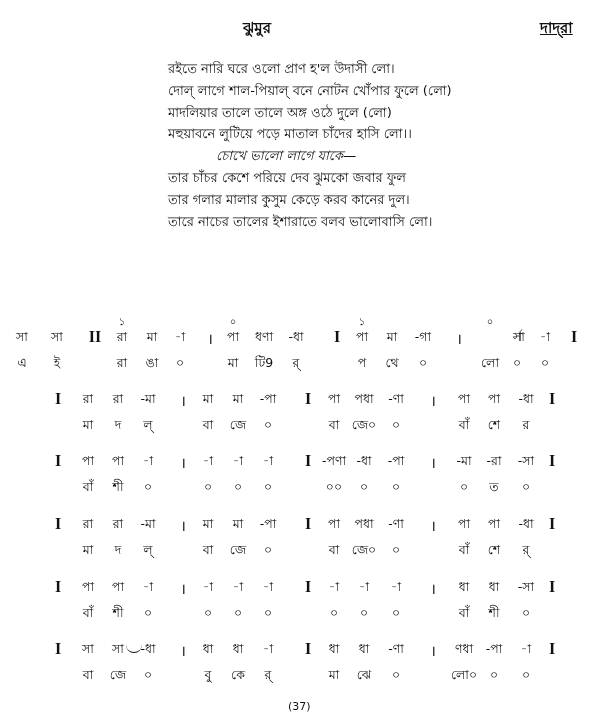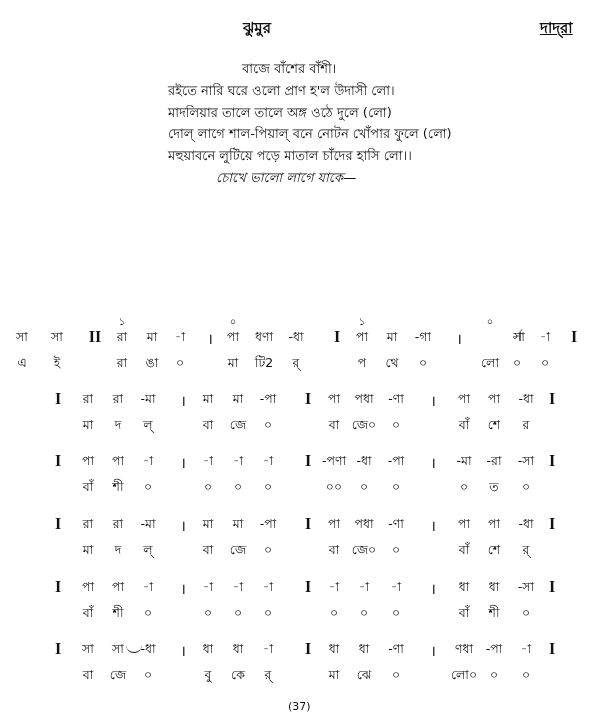--- a/index.html
+++ b/index.html
@@ -24,26 +24,28 @@
   .pageno { position: absolute; left: 288px; top: 700px; font-size: 11px; }
 </style>
 </head>
 <body>
 
 <div>
   <div class="title left">ঝুমুর</div>
   <div class="title right">দাদ্‌রা</div>
 
   <div class="lyrics">
-    <div class="ind1">বাজে বাঁশের বাঁশী।</div>
     <div>রইতে নারি ঘরে ওলো প্রাণ হ'ল উদাসী লো।</div>
+    <div>দোল্‌ লাগে শাল-পিয়াল্‌ বনে নোটন খোঁপার ফুলে (লো)</div>
     <div>মাদলিয়ার তালে তালে অঙ্গ ওঠে দুলে (লো)</div>
-    <div>দোল্‌ লাগে শাল-পিয়াল্‌ বনে নোটন খোঁপার ফুলে (লো)</div>
     <div>মহুয়াবনে লুটিয়ে পড়ে মাতাল চাঁদের হাসি লো।।</div>
     <div class="ind2">চোখে ভালো লাগে যাকে—</div>
+    <div>তার চাঁচর কেশে পরিয়ে দেব ঝুমকো জবার ফুল</div>
+    <div>তার গলার মালার কুসুম কেড়ে করব কানের দুল।</div>
+    <div>তারে নাচের তালের ইশারাতে বলব ভালোবাসি লো।</div>
   </div>
 
   <div class="notation" id="notation">
       <div class="block" style="position: absolute; top: 0px; left: 0px; width: 600px;">
         <span class="cell" style="left: 22px; top: 10px;">সা</span>
         <span class="cell" style="left: 57px; top: 10px;">সা</span>
         <span class="cell bar" style="left: 95px; top: 10px;">II</span>
         <span class="cell" style="left: 122px; top: 10px;">রা</span>
         <span class="cell" style="left: 152px; top: 10px;">মা</span>
         <span class="cell" style="left: 180px; top: 10px;">-া</span>
@@ -59,21 +61,21 @@
         <span class="cell" style="left: 519px; top: 10px;">র্সা</span>
         <span class="cell" style="left: 517px; top: 10px;">-া</span>
         <span class="cell" style="left: 545px; top: 10px;">-া</span>
         <span class="cell bar" style="left: 574px; top: 10px;">I</span>
         <span class="cell" style="left: 22px; top: 36px;">এ</span>
         <span class="cell" style="left: 57px; top: 36px;">ই</span>
         <span class="cell" style="left: 122px; top: 36px;">রা</span>
         <span class="cell" style="left: 152px; top: 36px;">ঙা</span>
         <span class="cell" style="left: 180px; top: 36px;">০</span>
         <span class="cell" style="left: 233px; top: 36px;">মা</span>
-        <span class="cell" style="left: 264px; top: 36px;">টি2</span>
+        <span class="cell" style="left: 264px; top: 36px;">টি9</span>
         <span class="cell" style="left: 296px; top: 36px;">র্‌</span>
         <span class="cell" style="left: 362px; top: 36px;">প</span>
         <span class="cell" style="left: 392px; top: 36px;">থে</span>
         <span class="cell" style="left: 423px; top: 36px;">০</span>
         <span class="cell" style="left: 490px; top: 36px;">লো</span>
         <span class="cell" style="left: 517px; top: 36px;">০</span>
         <span class="cell" style="left: 545px; top: 36px;">০</span>
         <span class="mark" style="left: 122px; top: -4px;">১</span>
         <span class="mark" style="left: 233px; top: -4px;">০</span>
         <span class="mark" style="left: 362px; top: -4px;">১</span>

